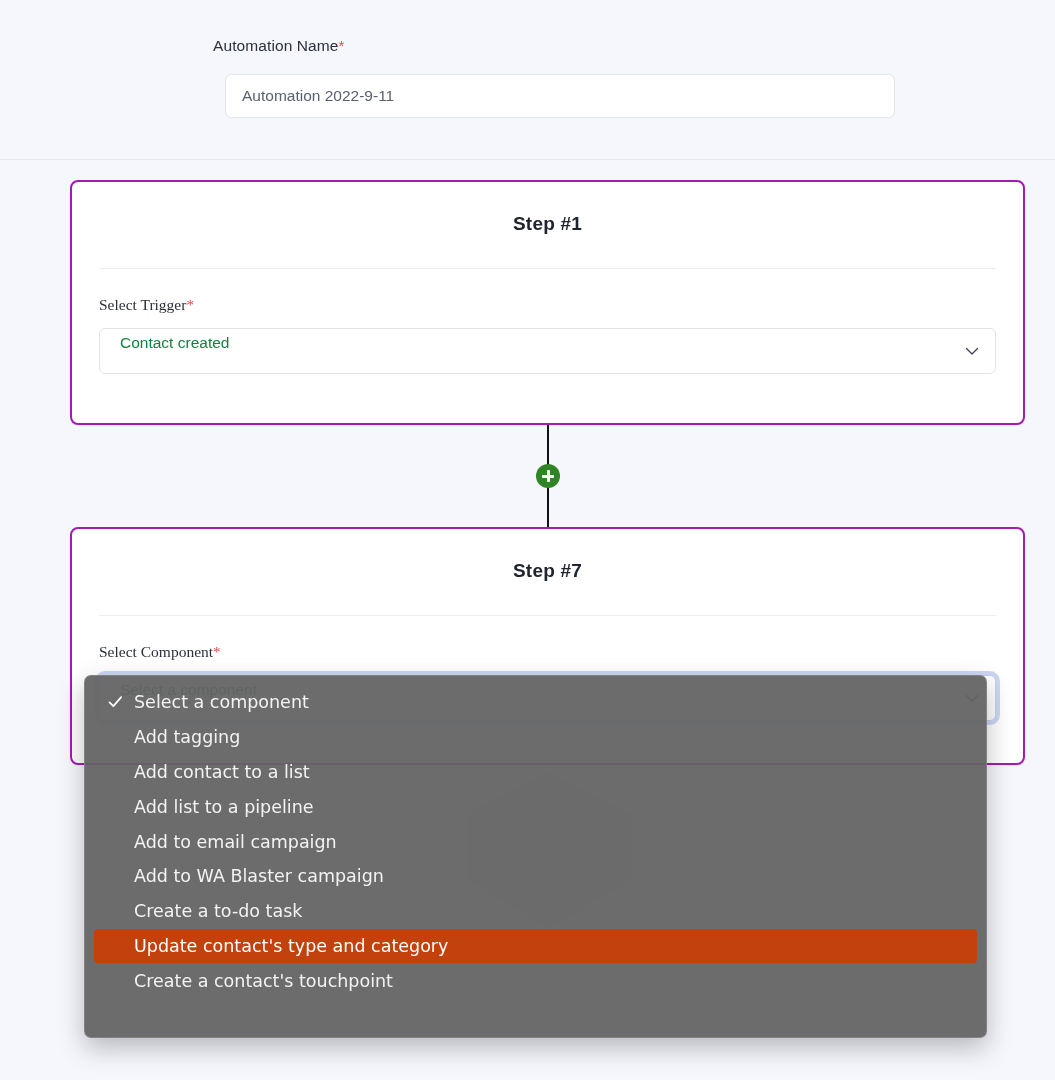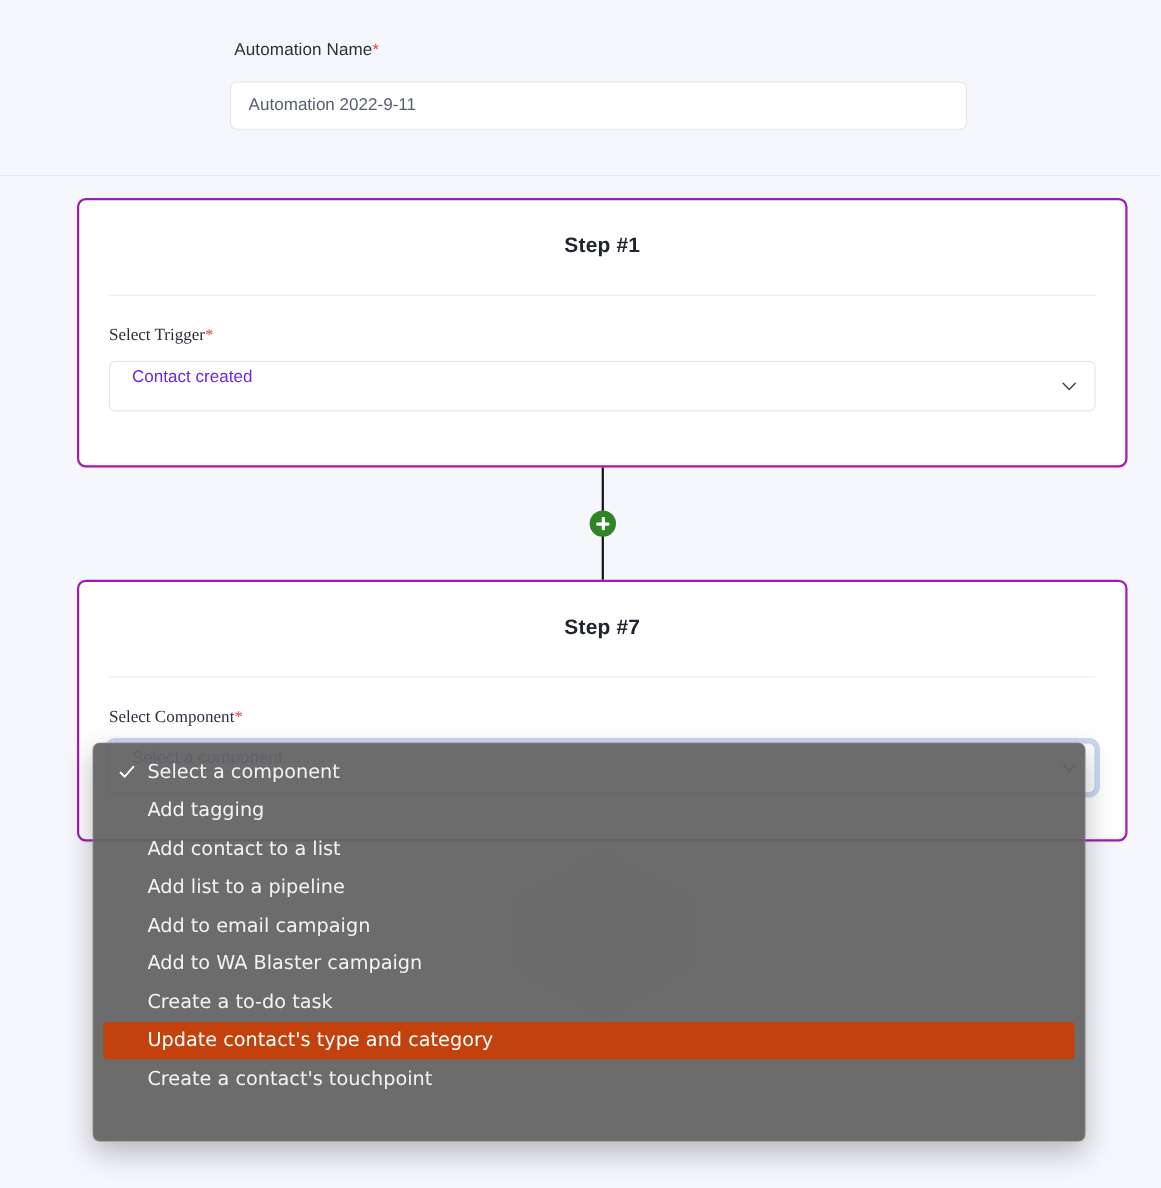--- a/index.html
+++ b/index.html
@@ -33,21 +33,21 @@
     font-size: 15.5px;
     color: #2b303b;
     letter-spacing: 0.1px;
   }
   .req-star {
     color: #e5484d;
     font-size: 15px;
   }
   .name-input {
     position: absolute;
-    left: 209px;
+    left: 225px;
     top: 74px;
     width: 670px;
     height: 44px;
     box-sizing: border-box;
     background: #ffffff;
     border: 1px solid #e3e5ec;
     border-radius: 6px;
     font-family: "Liberation Sans", sans-serif;
     font-size: 15.5px;
     color: #5a6070;
@@ -95,21 +95,21 @@
   }
   .select-box {
     width: 100%;
     height: 46px;
     box-sizing: border-box;
     background: #ffffff;
     border: 1px solid #e3e5ec;
     border-radius: 6px;
     font-family: "Liberation Sans", sans-serif;
     font-size: 15.5px;
-    color: #6d28d9;
+    color: #15803d;
     padding: 0 38px 17px 20px;
     display: flex;
     align-items: center;
   }
   .select-box.focused {
     border-color: #c3d1f2;
     box-shadow: 0 0 0 4px rgba(141,167,230,0.45);
   }
   .chevron {
     position: absolute;

